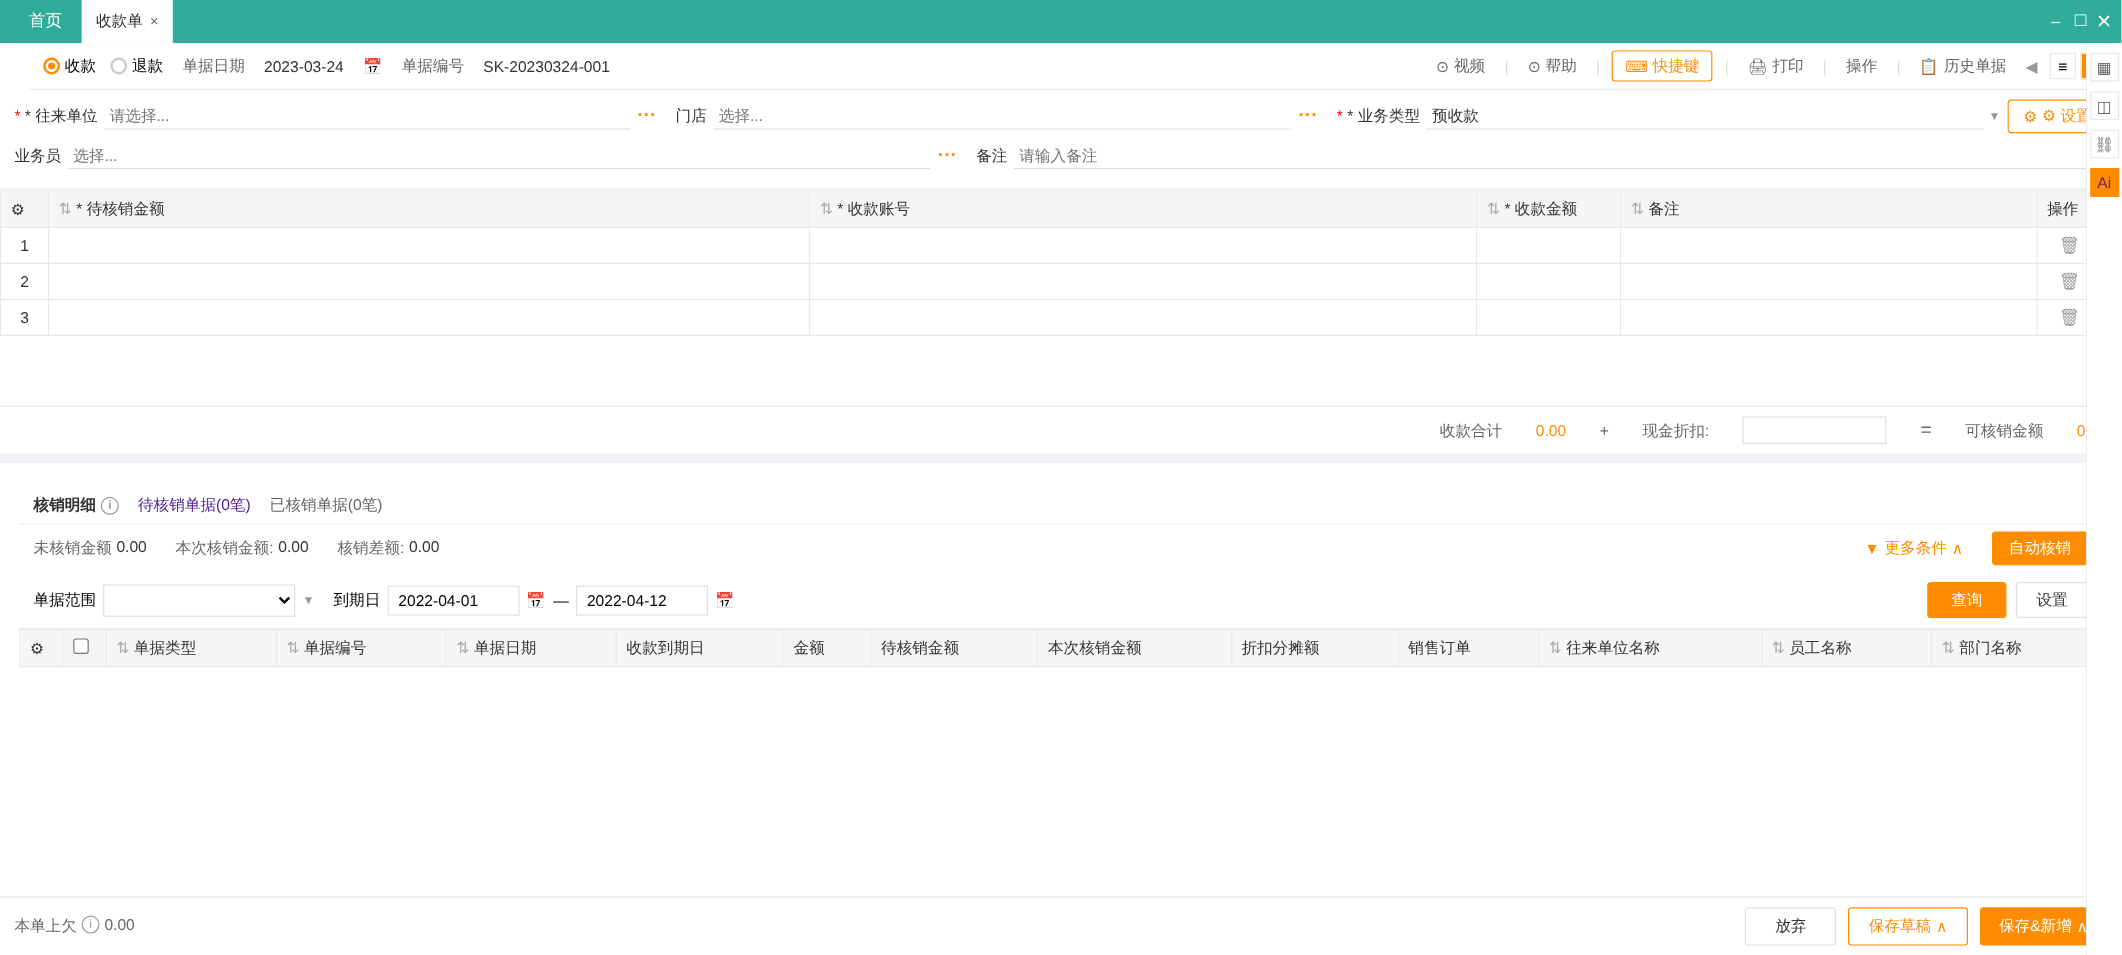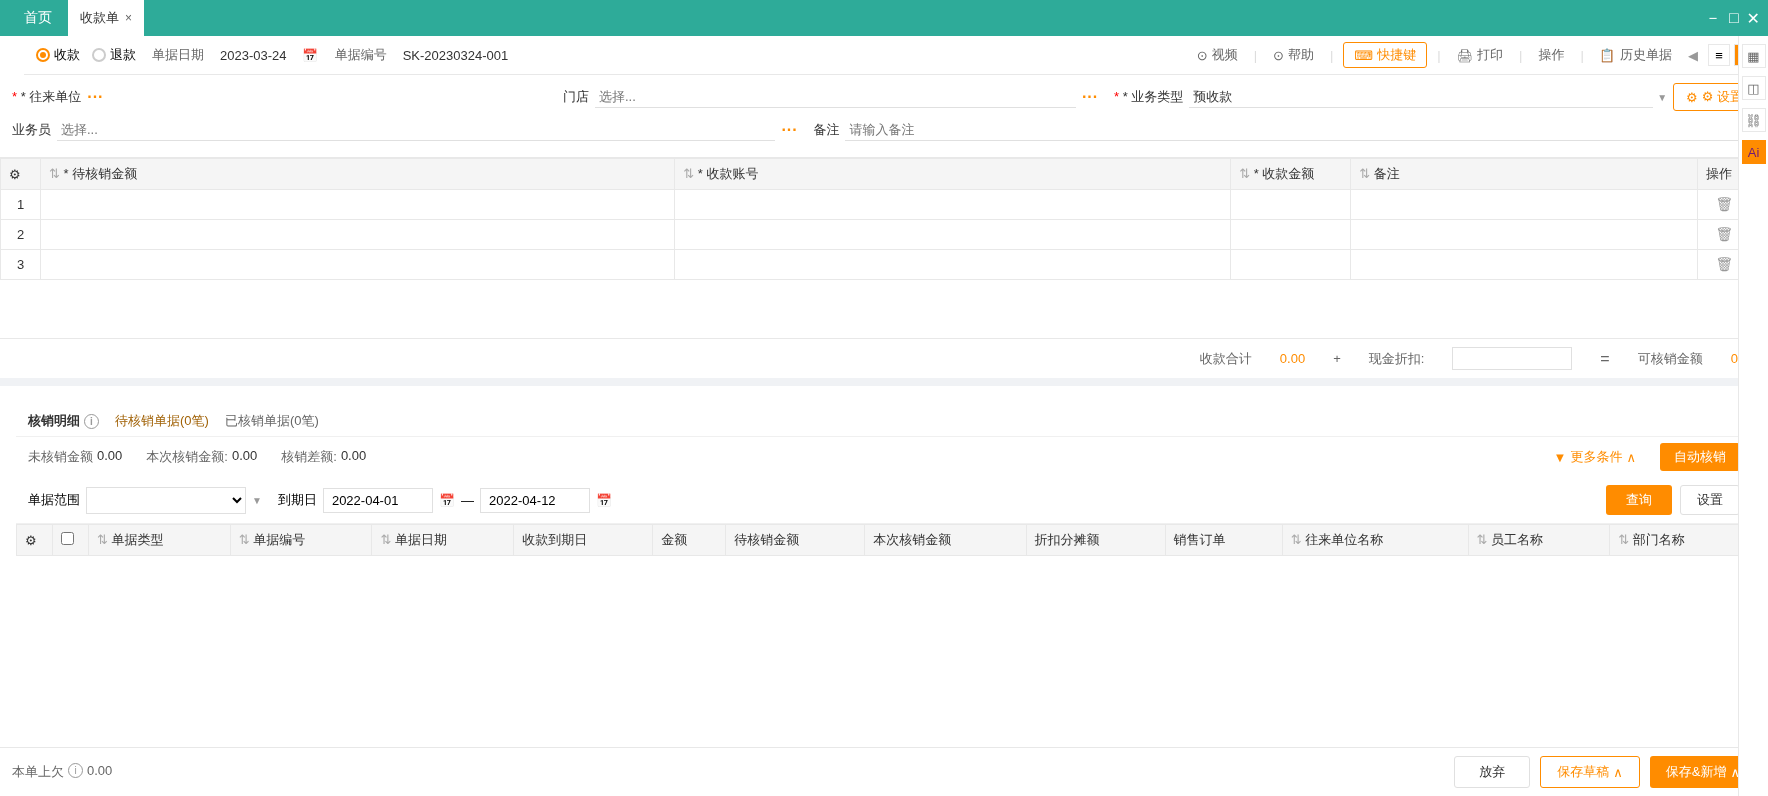--- a/index.html
+++ b/index.html
@@ -260,21 +260,21 @@
     .info-icon {
       width: 15px; height: 15px;
       border-radius: 50%;
       border: 1px solid #999;
       color: #999;
       font-size: 10px;
       display: flex; align-items: center; justify-content: center;
       cursor: pointer;
     }
     .tab-link {
-      color: #a16207;
+      color: #4c1d95;
       cursor: pointer;
       font-size: 13px;
     }
     .tab-link-inactive {
       color: #666;
       cursor: pointer;
       font-size: 13px;
     }
     .stats-row {
       display: flex;
@@ -521,20 +521,21 @@
         <div class="view-icon">≡</div>
         <div class="view-icon active" style="background:#ff8c00; color:white;">⊞</div>
       </div>
     </div>
   </div>
 
   <div class="form-area">
     <div class="form-row">
       <div class="form-field">
         <label><span class="required">*</span> <span>* 往来单位</span></label>
+        <input class="form-input" placeholder="请选择..." style="">
         <span class="more-icon">···</span>
       </div>
       <div class="form-field">
         <label>门店</label>
         <input class="form-input" placeholder="选择..." style="">
         <span class="more-icon">···</span>
       </div>
       <div class="form-field" style="flex: 1.2;">
         <label><span class="required">*</span> <span>* 业务类型</span></label>
         <div class="dropdown-field">

